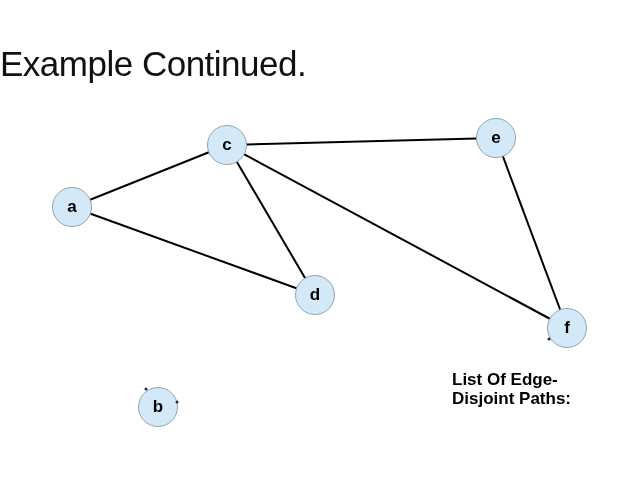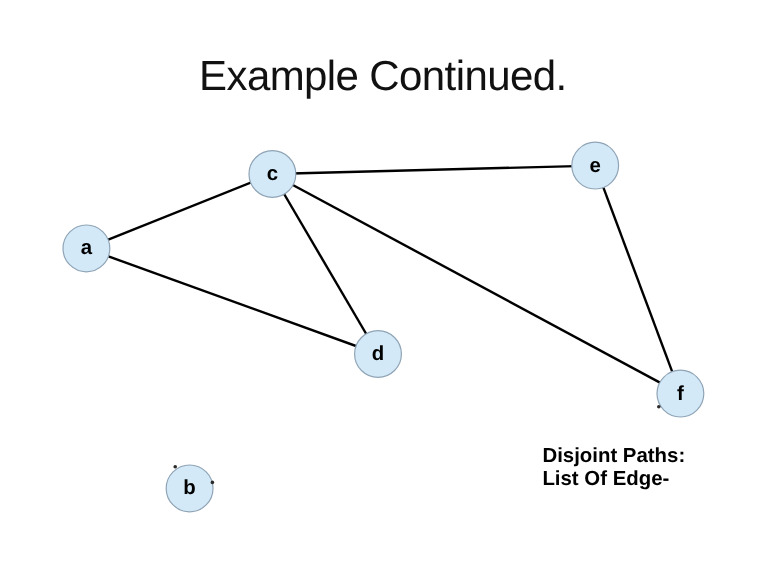--- a/index.html
+++ b/index.html
@@ -13,21 +13,21 @@
     width: 638px;
     height: 478px;
     background: #ffffff;
     overflow: hidden;
   }
   .slide-title {
     position: absolute;
     top: 44px;
     left: 0;
     width: 100%;
-    text-align: center;
+    text-align: left;
     font-size: 35px;
     line-height: 40px;
     font-weight: 400;
     color: #111111;
     letter-spacing: -0.5px;
   }
   .edge-layer {
     position: absolute;
     left: 0;
     top: 0;
@@ -130,17 +130,17 @@
     </div>
   </div>
 
   <div class="mark-layer" id="mark-layer">
       <div class="residual-mark" style="left: 146px; top: 389px;"></div>
       <div class="residual-mark" style="left: 177px; top: 402px;"></div>
       <div class="residual-mark" style="left: 549px; top: 339px;"></div>
     </div>
 
   <div class="paths-list">
+    <div>List Of Edge-</div>
     <div>Disjoint Paths:</div>
-    <div>List Of Edge-</div>
   </div>
 
 </div>
 
 </body></html>

